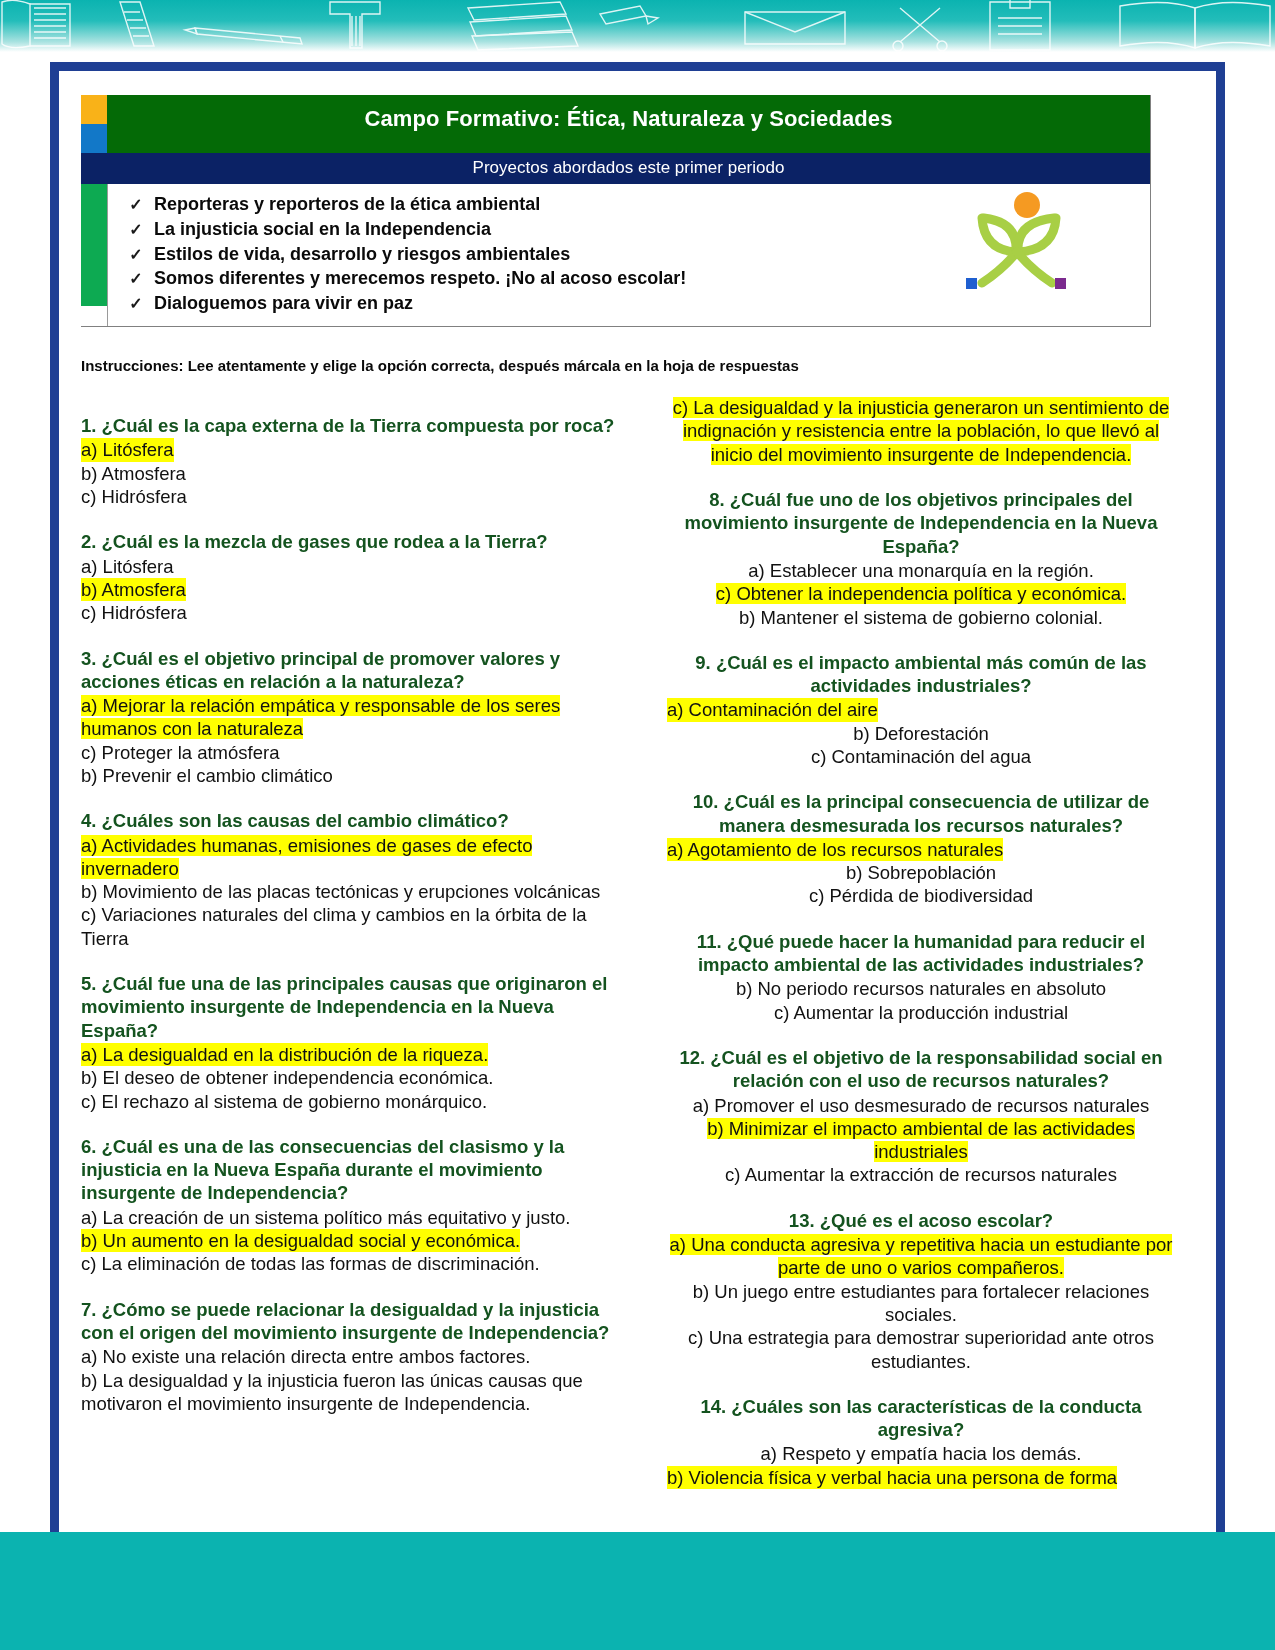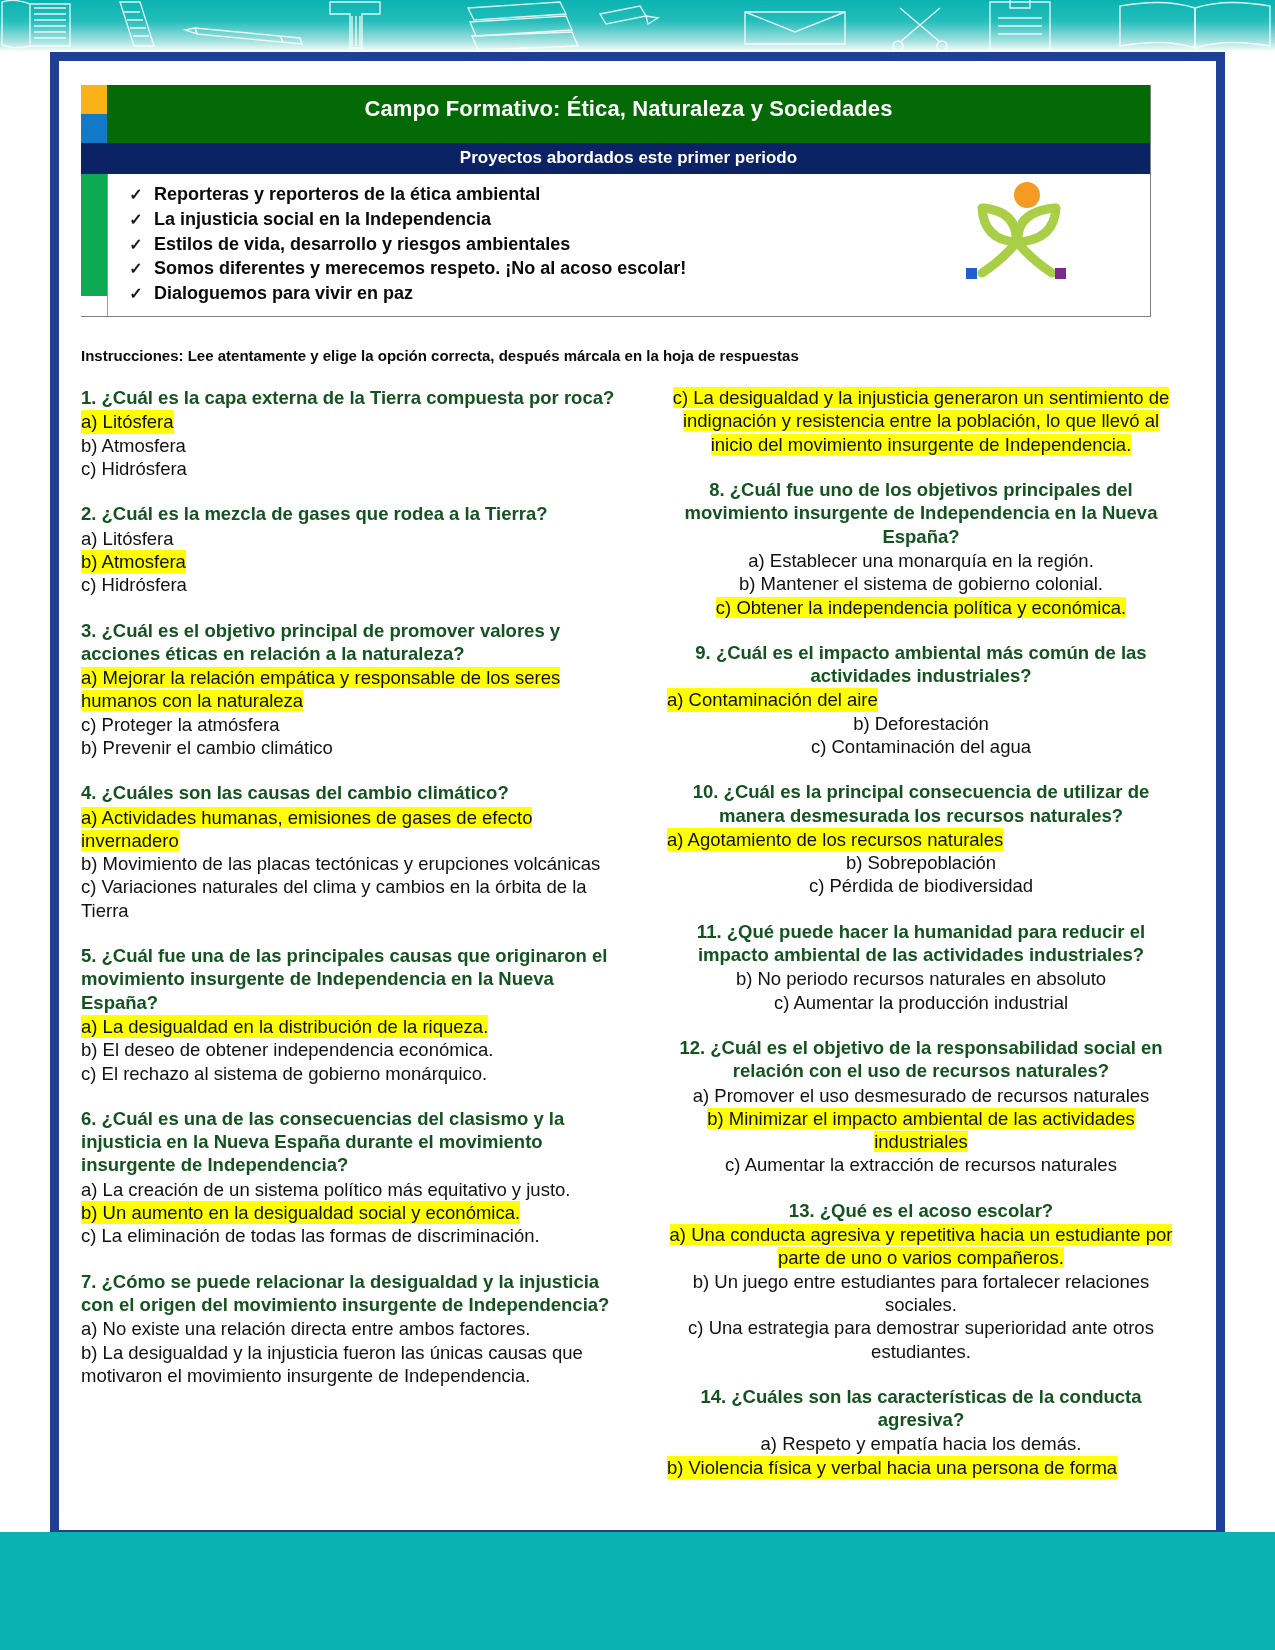--- a/index.html
+++ b/index.html
@@ -29,21 +29,21 @@
     bottom: 0; left: 0;
     width: 1275px;
     height: 118px;
     background: #0bb3b0;
   }
 
   
   .page-frame {
     position: absolute;
     left: 50px;
-    top: 52px;
+    top: 62px;
     width: 1175px;
     height: 1487px;
     border: 9px solid #1f3f94;
     background: #84cc16;
   }
   .page-inner {
     position: absolute;
     inset: 0;
     background: #ffffff;
     padding: 18px 22px 0 22px;
@@ -77,21 +77,21 @@
     text-align: center;
     padding: 11px 0 11px 0;
     letter-spacing: .1px;
   }
   .subtitle-row { display: flex; }
   .subtitle-bar {
     flex: 1;
     background: #0b2265;
     color: #ffffff;
     font-size: 17px;
-    font-weight: bold;
+    font-weight: normal;
     text-align: center;
     padding: 5px 0 6px 0;
   }
   .subtitle-spacer { width: 26px; flex: 0 0 26px; background: #0b2265; }
 
   .projects-row { display: flex; background: #ffffff; }
   .projects-body {
     flex: 1;
     position: relative;
     padding: 8px 0 10px 0;
@@ -133,21 +133,21 @@
 
   
   .columns {
     display: flex;
     margin-top: 22px;
     gap: 43px;
   }
   .col { width: 543px; }
   .col.right { width: 508px; text-align: center; }
 
-  .q-block { margin-bottom: 22px; }
+  .q-block { margin-bottom: 22px; margin-top: 18px; }
   .q-block:last-child { margin-bottom: 0; }
 
   .q-text {
     font-size: 18.5px;
     font-weight: bold;
     color: #14531f;
     line-height: 1.26;
     margin-bottom: 1px;
   }
   .opt {
@@ -336,22 +336,22 @@
 
       <div class="col right">
 
         <div class="cont">
           <div class="opt"><span class="hl">c) La desigualdad y la injusticia generaron un sentimiento de indignación y resistencia entre la población, lo que llevó al inicio del movimiento insurgente de Independencia.</span></div>
         </div>
 
         <div class="q-block">
           <div class="q-text">8. ¿Cuál fue uno de los objetivos principales del movimiento insurgente de Independencia en la Nueva España?</div>
           <div class="opt">a) Establecer una monarquía en la región.</div>
+          <div class="opt"><span class="hl">c) Obtener la independencia política y económica.</span></div>
           <div class="opt">b) Mantener el sistema de gobierno colonial.</div>
-          <div class="opt"><span class="hl">c) Obtener la independencia política y económica.</span></div>
         </div>
 
         <div class="q-block">
           <div class="q-text">9. ¿Cuál es el impacto ambiental más común de las actividades industriales?</div>
           <div class="opt hl-line">a) Contaminación del aire</div>
           <div class="opt">b) Deforestación</div>
           <div class="opt">c) Contaminación del agua</div>
         </div>
 
         <div class="q-block">

